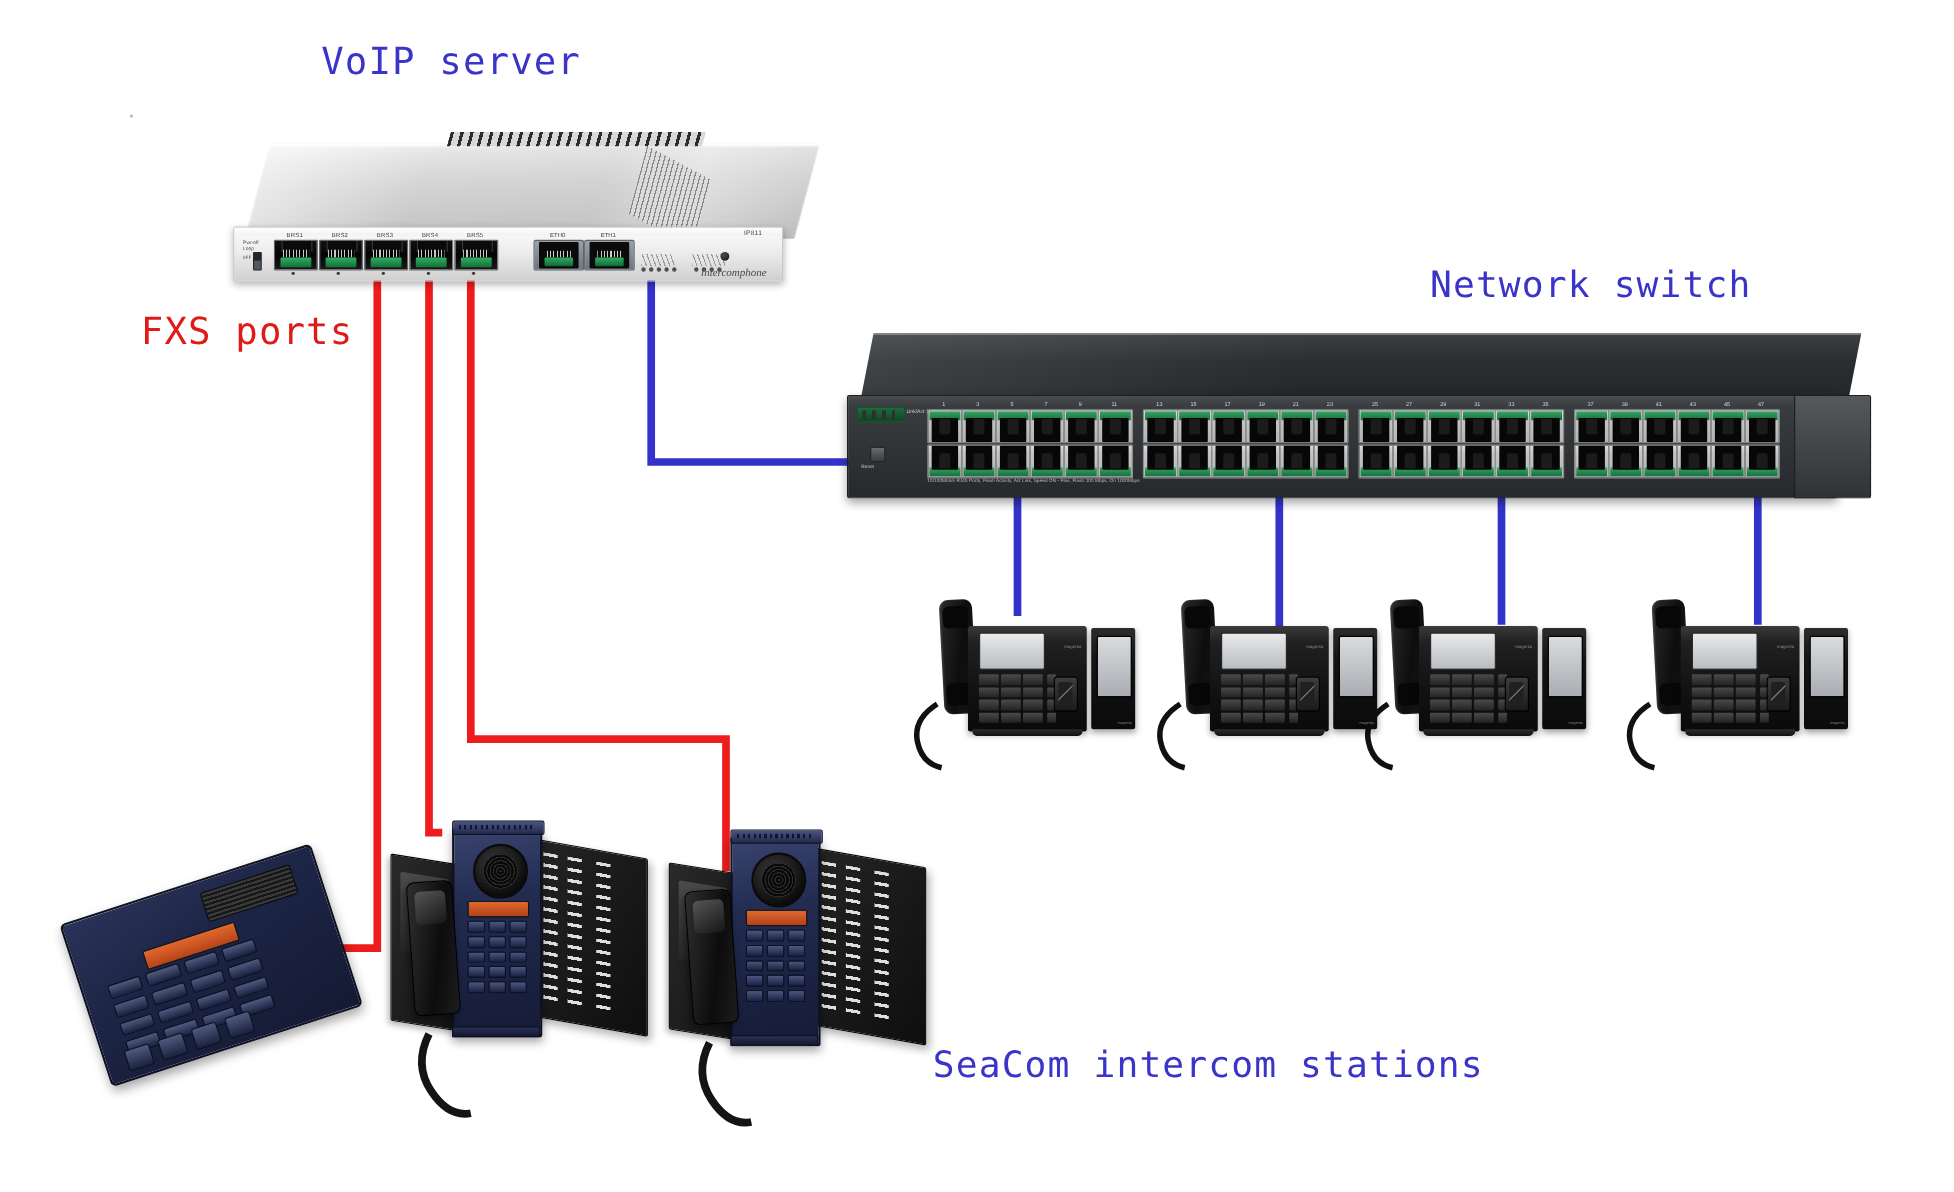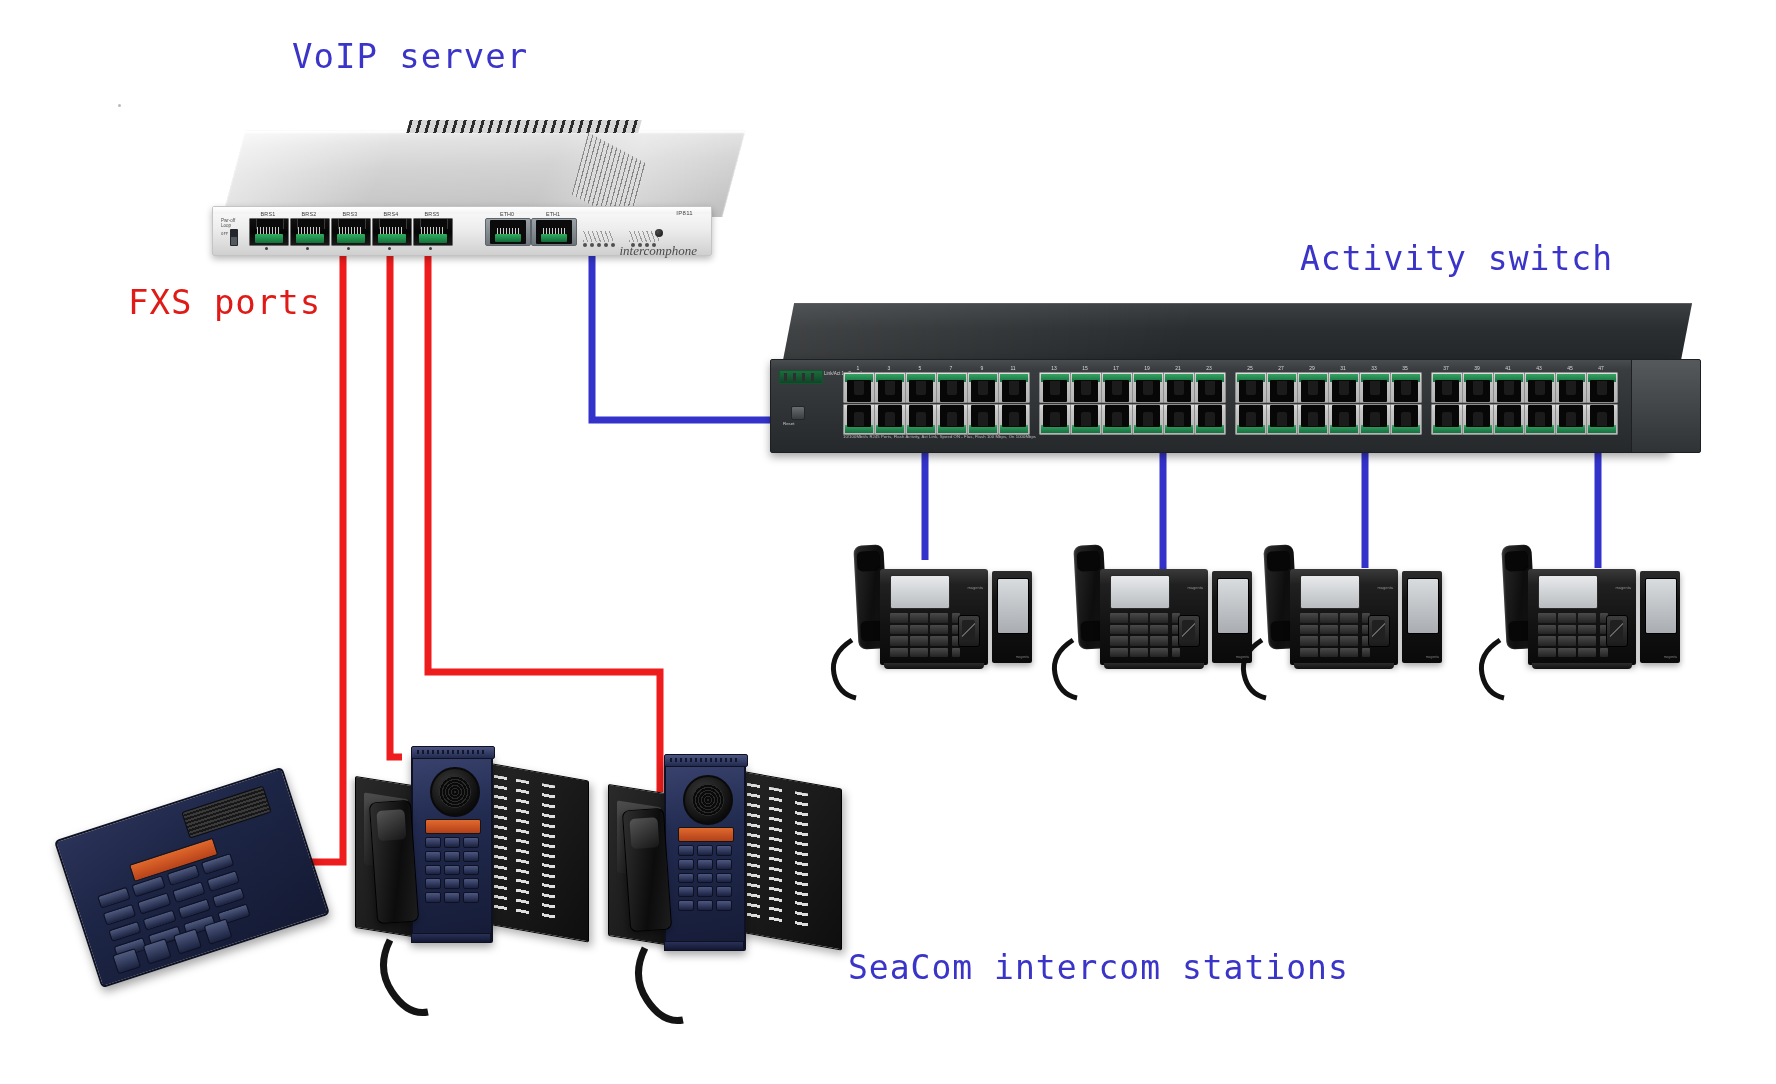--- a/index.html
+++ b/index.html
@@ -69,21 +69,21 @@
       background:linear-gradient(180deg,#2fae5f,#13683a);border-radius:1px;}
   .eport .jack .pins{position:absolute;left:11px;bottom:11px;width:22px;height:6px;
       background:repeating-linear-gradient(90deg,#cfcfcf 0px,#cfcfcf 1px,transparent 1px,transparent 3px);}
 
   .ledrow{position:absolute;top:26px;display:flex;gap:3px;}
   .ledrow i{width:4px;height:4px;border-radius:50%;background:#4f4f4f;display:block;}
   .hatch{position:absolute;width:30px;height:11px;
       background:repeating-linear-gradient(70deg,#9a9a9a 0px,#9a9a9a 1px,transparent 1px,transparent 4px);}
   .v-model{position:absolute;right:18px;top:3px;font-size:6px;color:#3f3f3f;
       font-family:"Liberation Sans",sans-serif;letter-spacing:.3px;}
-  .v-brand{position:absolute;right:14px;top:36px;font-size:13px;color:#4a4a4a;
+  .v-brand{position:absolute;right:14px;top:36px;font-size:10px;color:#4a4a4a;
       font-family:"Liberation Serif",serif;font-style:italic;}
   .v-knob{position:absolute;right:48px;top:22px;width:8px;height:8px;border-radius:50%;
       background:radial-gradient(circle at 35% 30%,#4b4b4b,#161616);}
 
   
   #switch{position:absolute;left:770px;top:303px;width:930px;height:175px;}
   .s-top{position:absolute;left:18px;top:0;width:898px;height:62px;
      background:linear-gradient(180deg,#3c3f42 0%,#2b2e30 40%,#232628 100%);
      transform:skewX(-11deg);border-top:1px solid #5a5e61;}
   .s-top:after{content:"";position:absolute;inset:0;
@@ -245,21 +245,21 @@
     <path d="M1500,640 q-22,14 -18,34 q4,20 22,24" fill="none" stroke="#111" stroke-width="5"></path>
 
     <path d="M390,940 q-14,28 2,52 q16,24 36,20" fill="none" stroke="#141414" stroke-width="7"></path>
     <path d="M645,948 q-14,28 2,52 q16,24 36,20" fill="none" stroke="#141414" stroke-width="7"></path>
 
     <path d="M307,862 L307,862" fill="none" stroke="#ee1c1c" stroke-width="7"></path>
   </svg>
 
   <div class="lbl" id="lbl-voip">VoIP server</div>
   <div class="lbl" id="lbl-fxs">FXS ports</div>
-  <div class="lbl" id="lbl-switch">Activity switch</div>
+  <div class="lbl" id="lbl-switch">Network switch</div>
   <div class="lbl" id="lbl-seacom">SeaCom intercom stations</div>
 
   <div id="voip">
     <div class="v-top"></div>
     <div class="v-vents"></div>
     <div class="v-sidevent"></div>
 
     <div class="v-face">
       <div class="v-face-sheen"></div>
 

